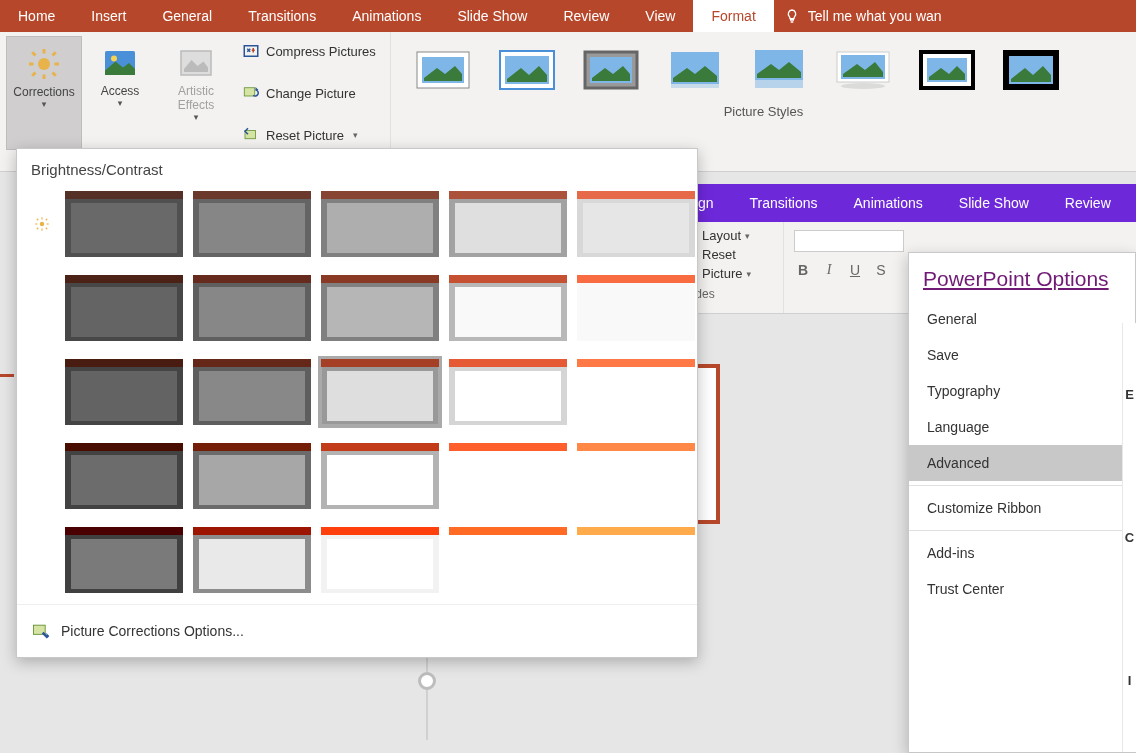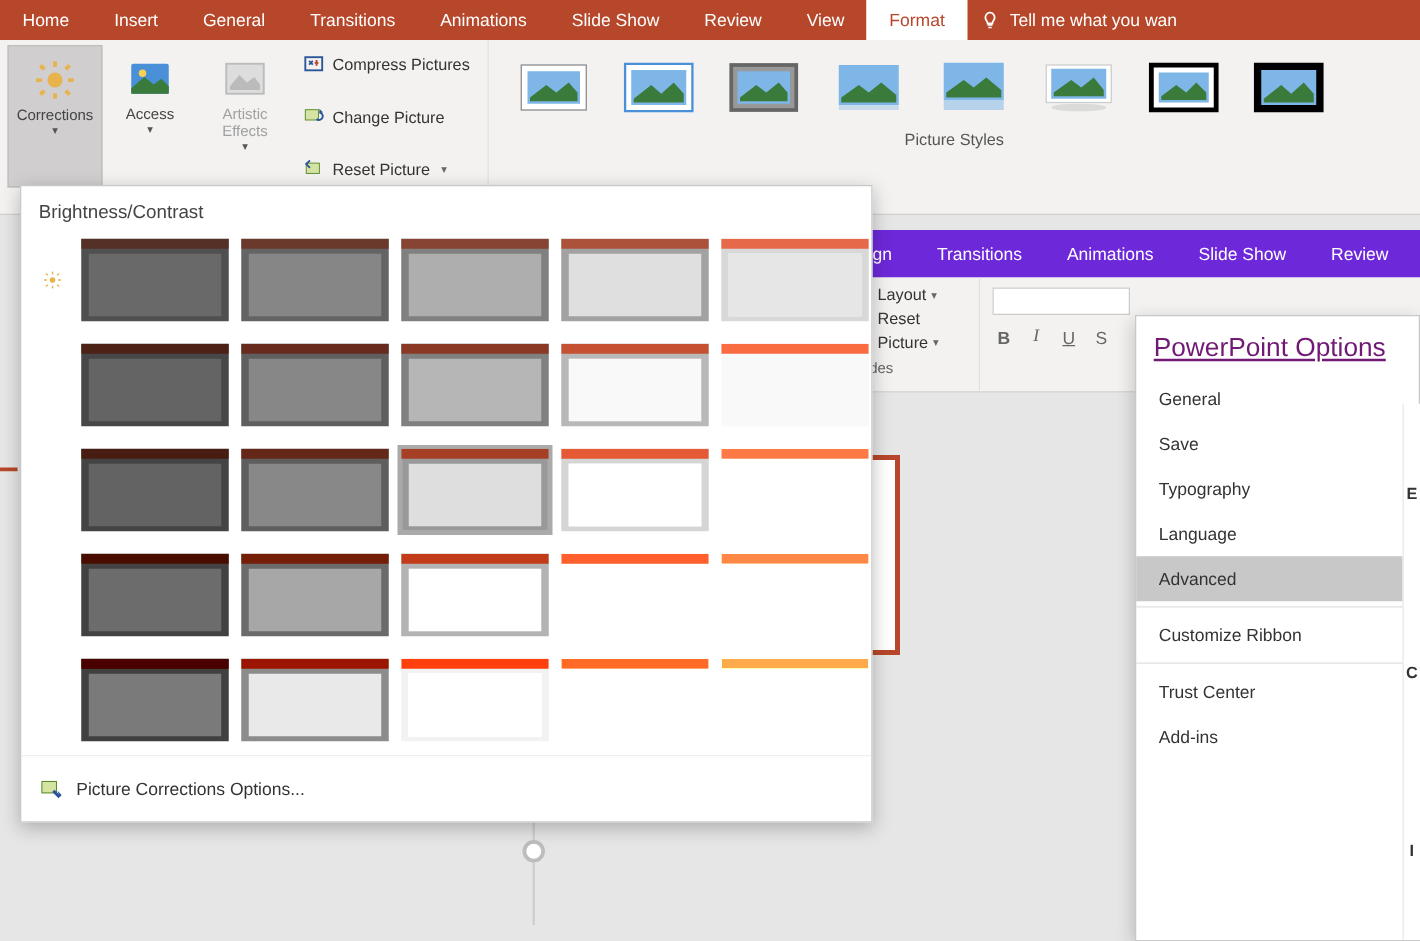--- a/index.html
+++ b/index.html
@@ -418,22 +418,22 @@
   <div class="opt-title">PowerPoint Options</div>
   <div class="opt-list">
     <div class="opt-item">General</div>
     <div class="opt-item">Save</div>
     <div class="opt-item">Typography</div>
     <div class="opt-item">Language</div>
     <div class="opt-item sel">Advanced</div>
     <div class="opt-sep"></div>
     <div class="opt-item">Customize Ribbon</div>
     <div class="opt-sep"></div>
+    <div class="opt-item">Add-ins</div>
     <div class="opt-item">Trust Center</div>
-    <div class="opt-item">Add-ins</div>
   </div>
   <div class="opt-right">
     <span>E</span>
     <span>C</span>
     <span>I</span>
   </div>
 </div>
 
 <div class="canvas-red-tick"></div>
 <div class="slide-line"></div>

